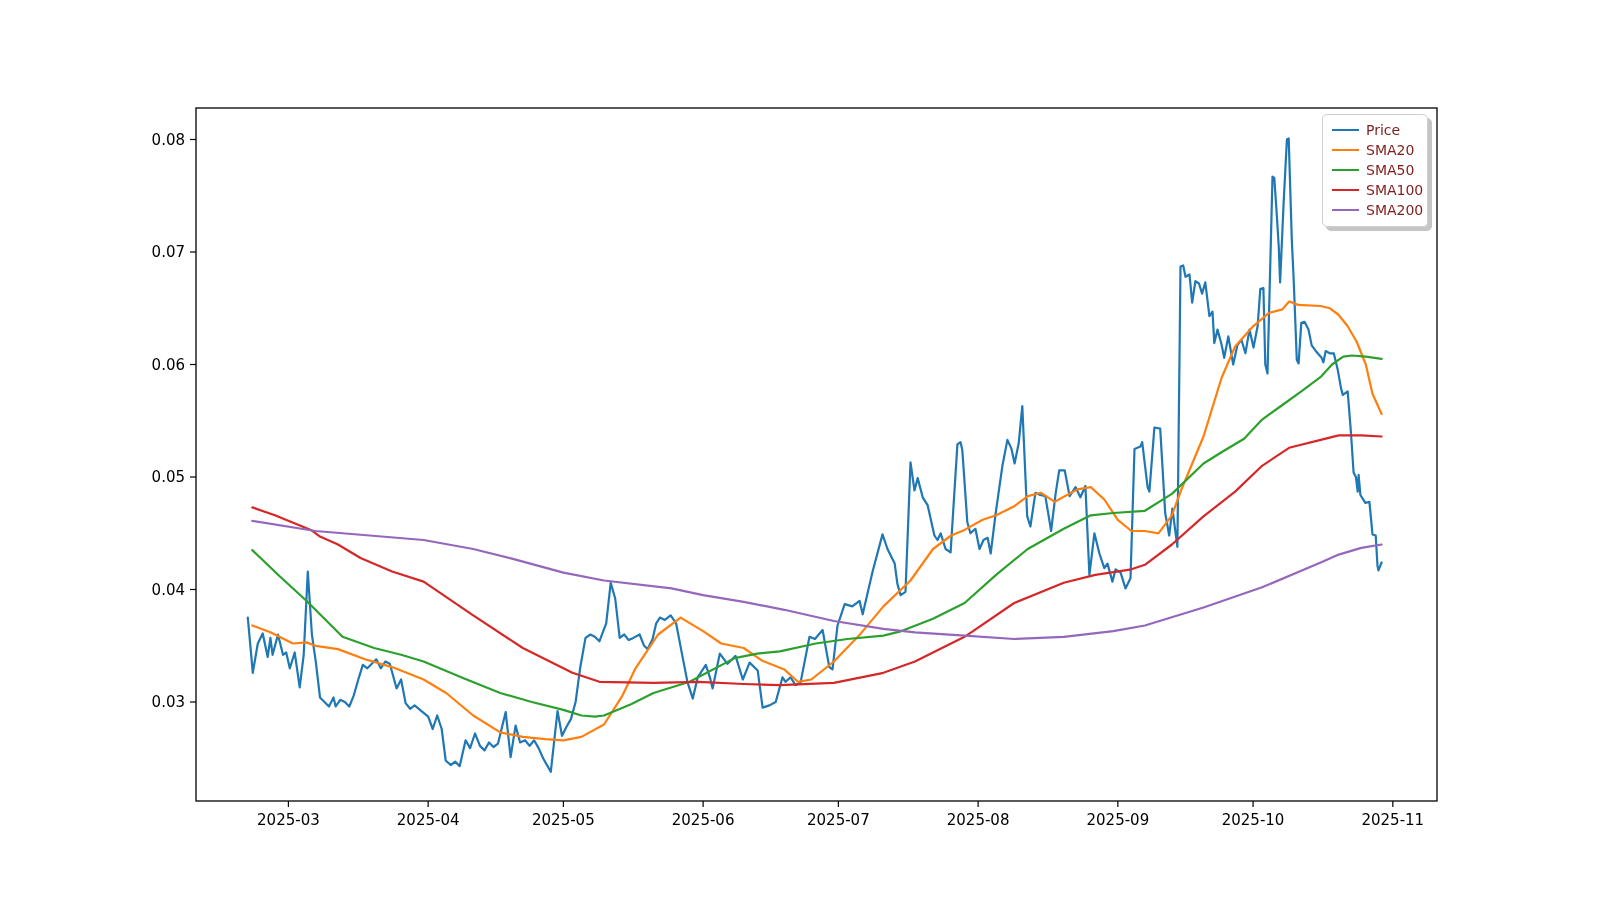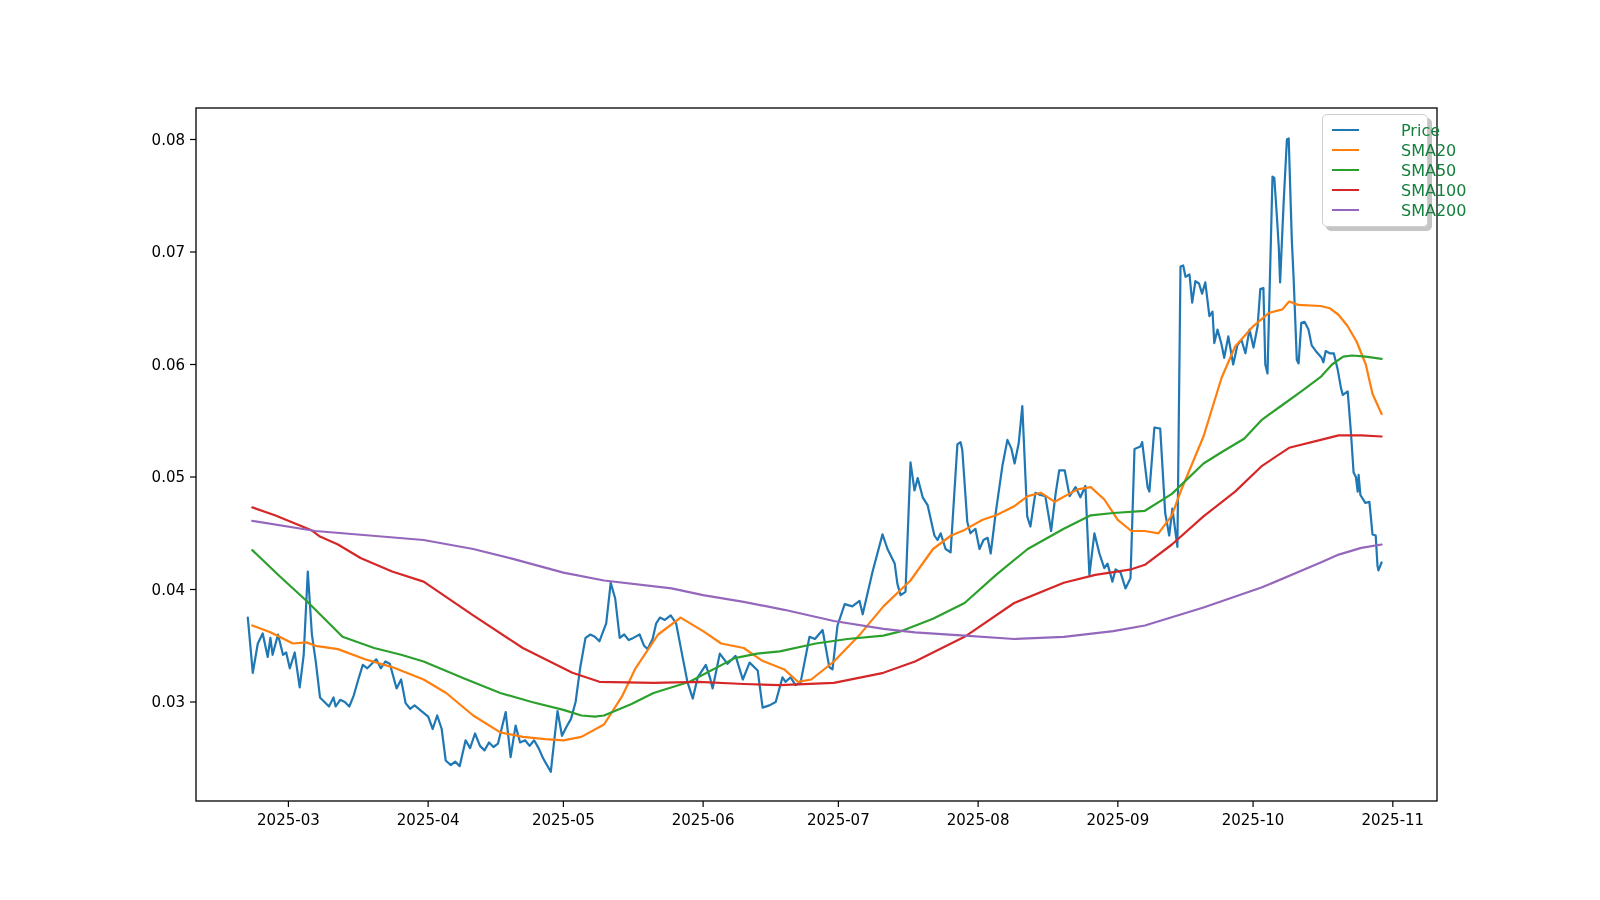--- a/index.html
+++ b/index.html
@@ -5,21 +5,21 @@
   html,body{margin:0;padding:0;background:#fff;}
   #figure{position:relative;width:1600px;height:900px;background:#ffffff;
           font-family:"DejaVu Sans","Liberation Sans",sans-serif;overflow:hidden;}
   svg text{font-family:"DejaVu Sans","Liberation Sans",sans-serif;fill:#000;}
   .ticklabel{font-size:15px;}
   #legend{position:absolute;left:1322px;top:114px;width:106px;
           background:rgba(255,255,255,0.9);border:1px solid #cfcfcf;border-radius:5px;
           box-shadow:4px 4px 0 rgba(150,150,150,0.55);padding:5px 9px 6px 9px;box-sizing:border-box;}
   .legend-row{display:flex;align-items:center;height:20px;}
   .legend-swatch{width:27px;height:0;border-top-width:2.2px;border-top-style:solid;margin-right:7px;flex:none;}
-  .legend-label{font-size:16px;color:#15803d;white-space:nowrap;margin-left:35px;}
+  .legend-label{font-size:14px;color:#7f1d1d;white-space:nowrap;}
 </style>
 </head>
 <body>
 
 <div id="figure">
   <svg id="plot-svg" width="1600" height="900" viewBox="0 0 1600 900">
       <rect x="196" y="108" width="1241" height="693" fill="none" stroke="#000" stroke-width="1.3"></rect>
       <line x1="288.4100980748275" y1="801" x2="288.4100980748275" y2="807" stroke="#000" stroke-width="1.2"></line>
       <text x="288.4100980748275" y="825" text-anchor="middle" class="ticklabel">2025-03</text>
       <line x1="428.1521976026153" y1="801" x2="428.1521976026153" y2="807" stroke="#000" stroke-width="1.2"></line>

